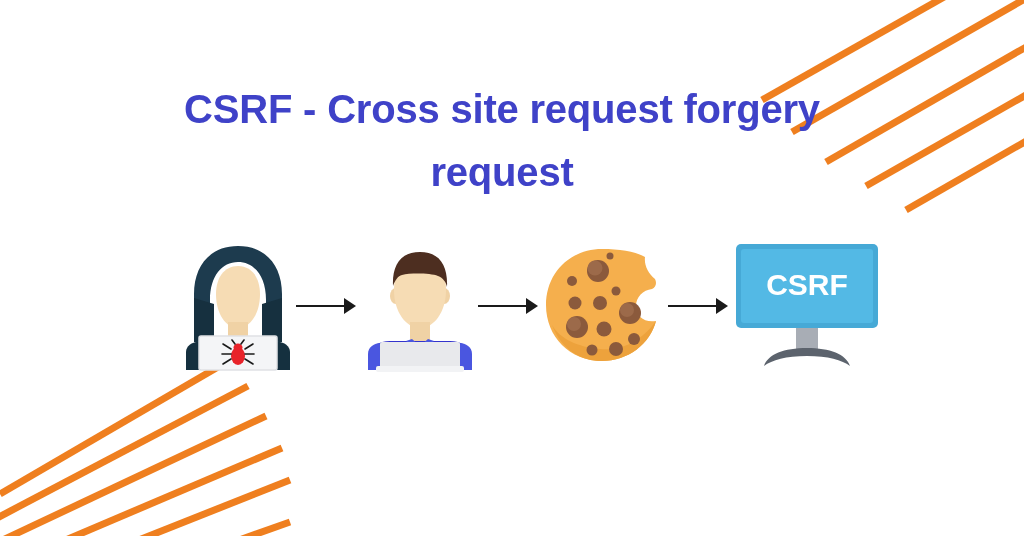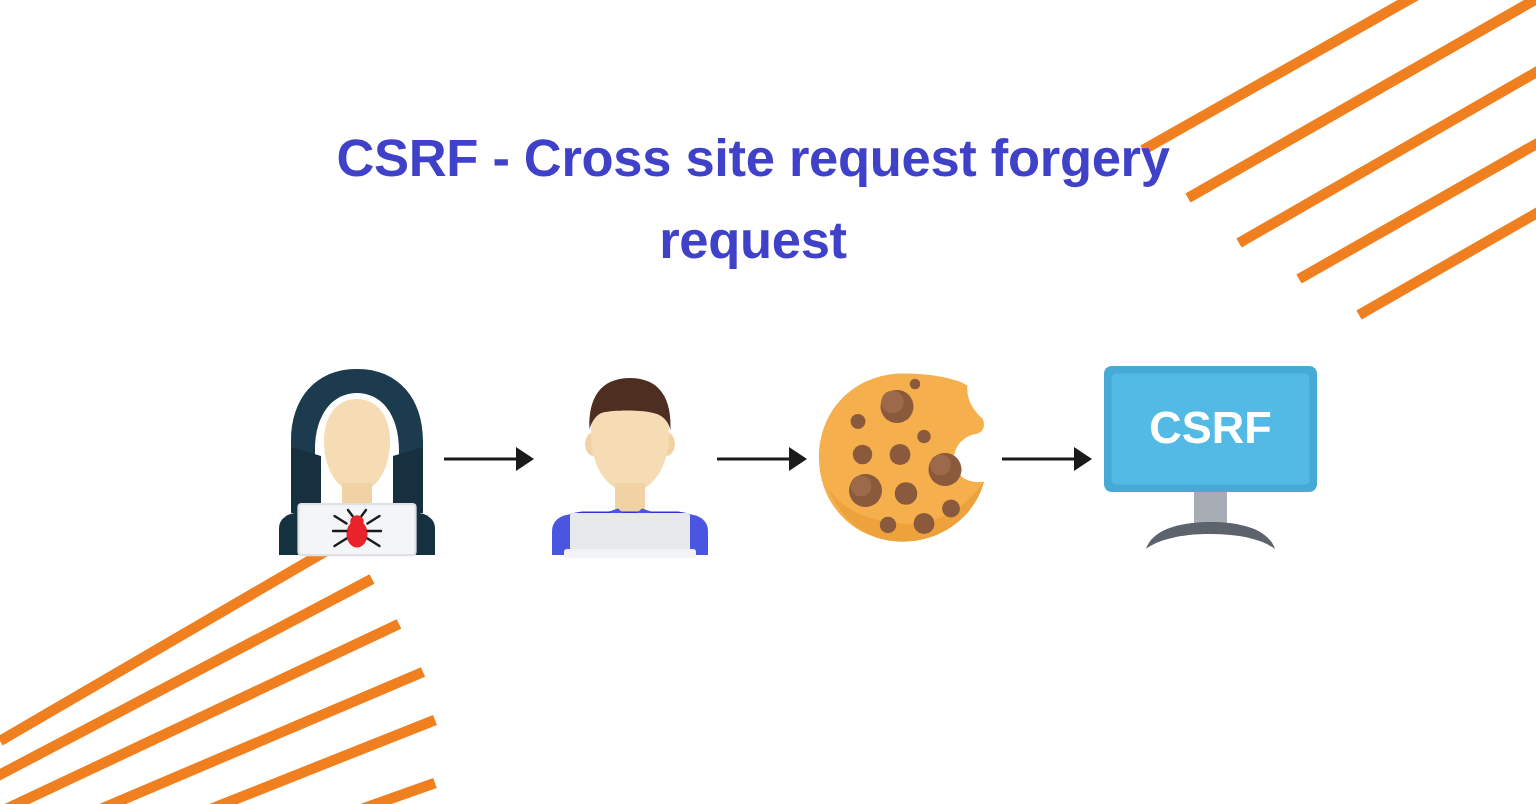--- a/index.html
+++ b/index.html
@@ -36,21 +36,21 @@
   }
 
   
   #title {
     position: absolute;
     left: 0;
     top: 78px;
     width: 1004px;
     text-align: center;
     color: #3f42c8;
-    font-size: 35px;
+    font-size: 40px;
     font-weight: bold;
     line-height: 1.58;
     letter-spacing: -0.2px;
   }
   #title .line { display: block; }
 
   
   #flow {
     position: absolute;
     left: 180px;

